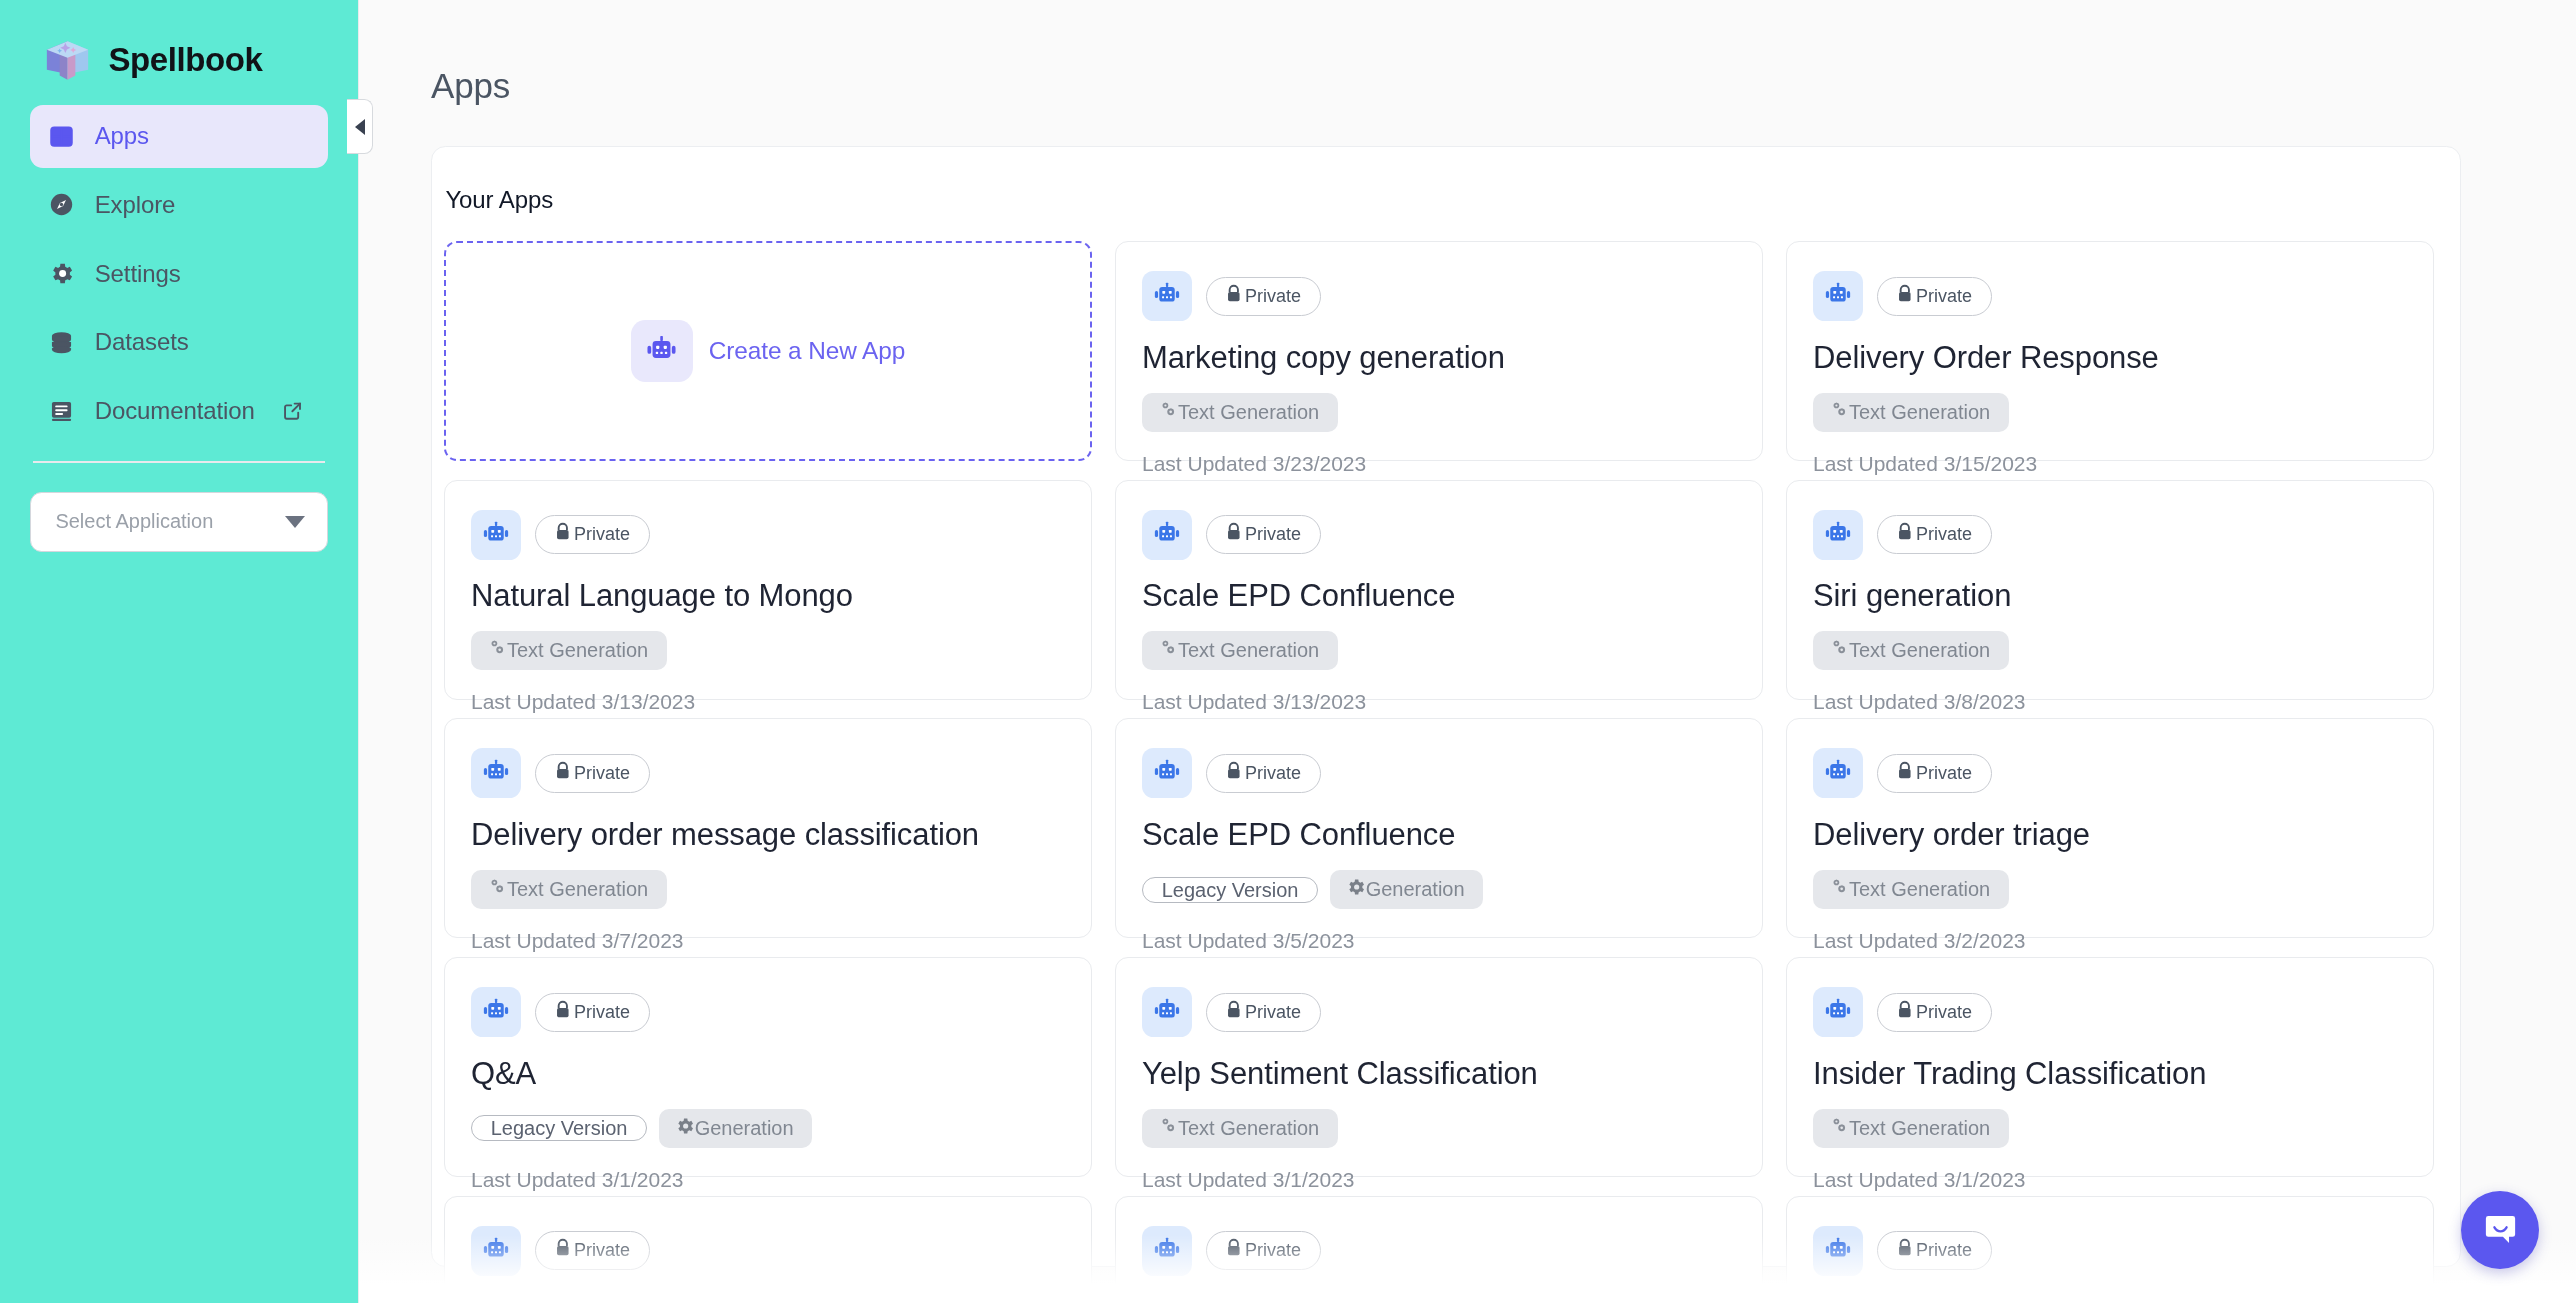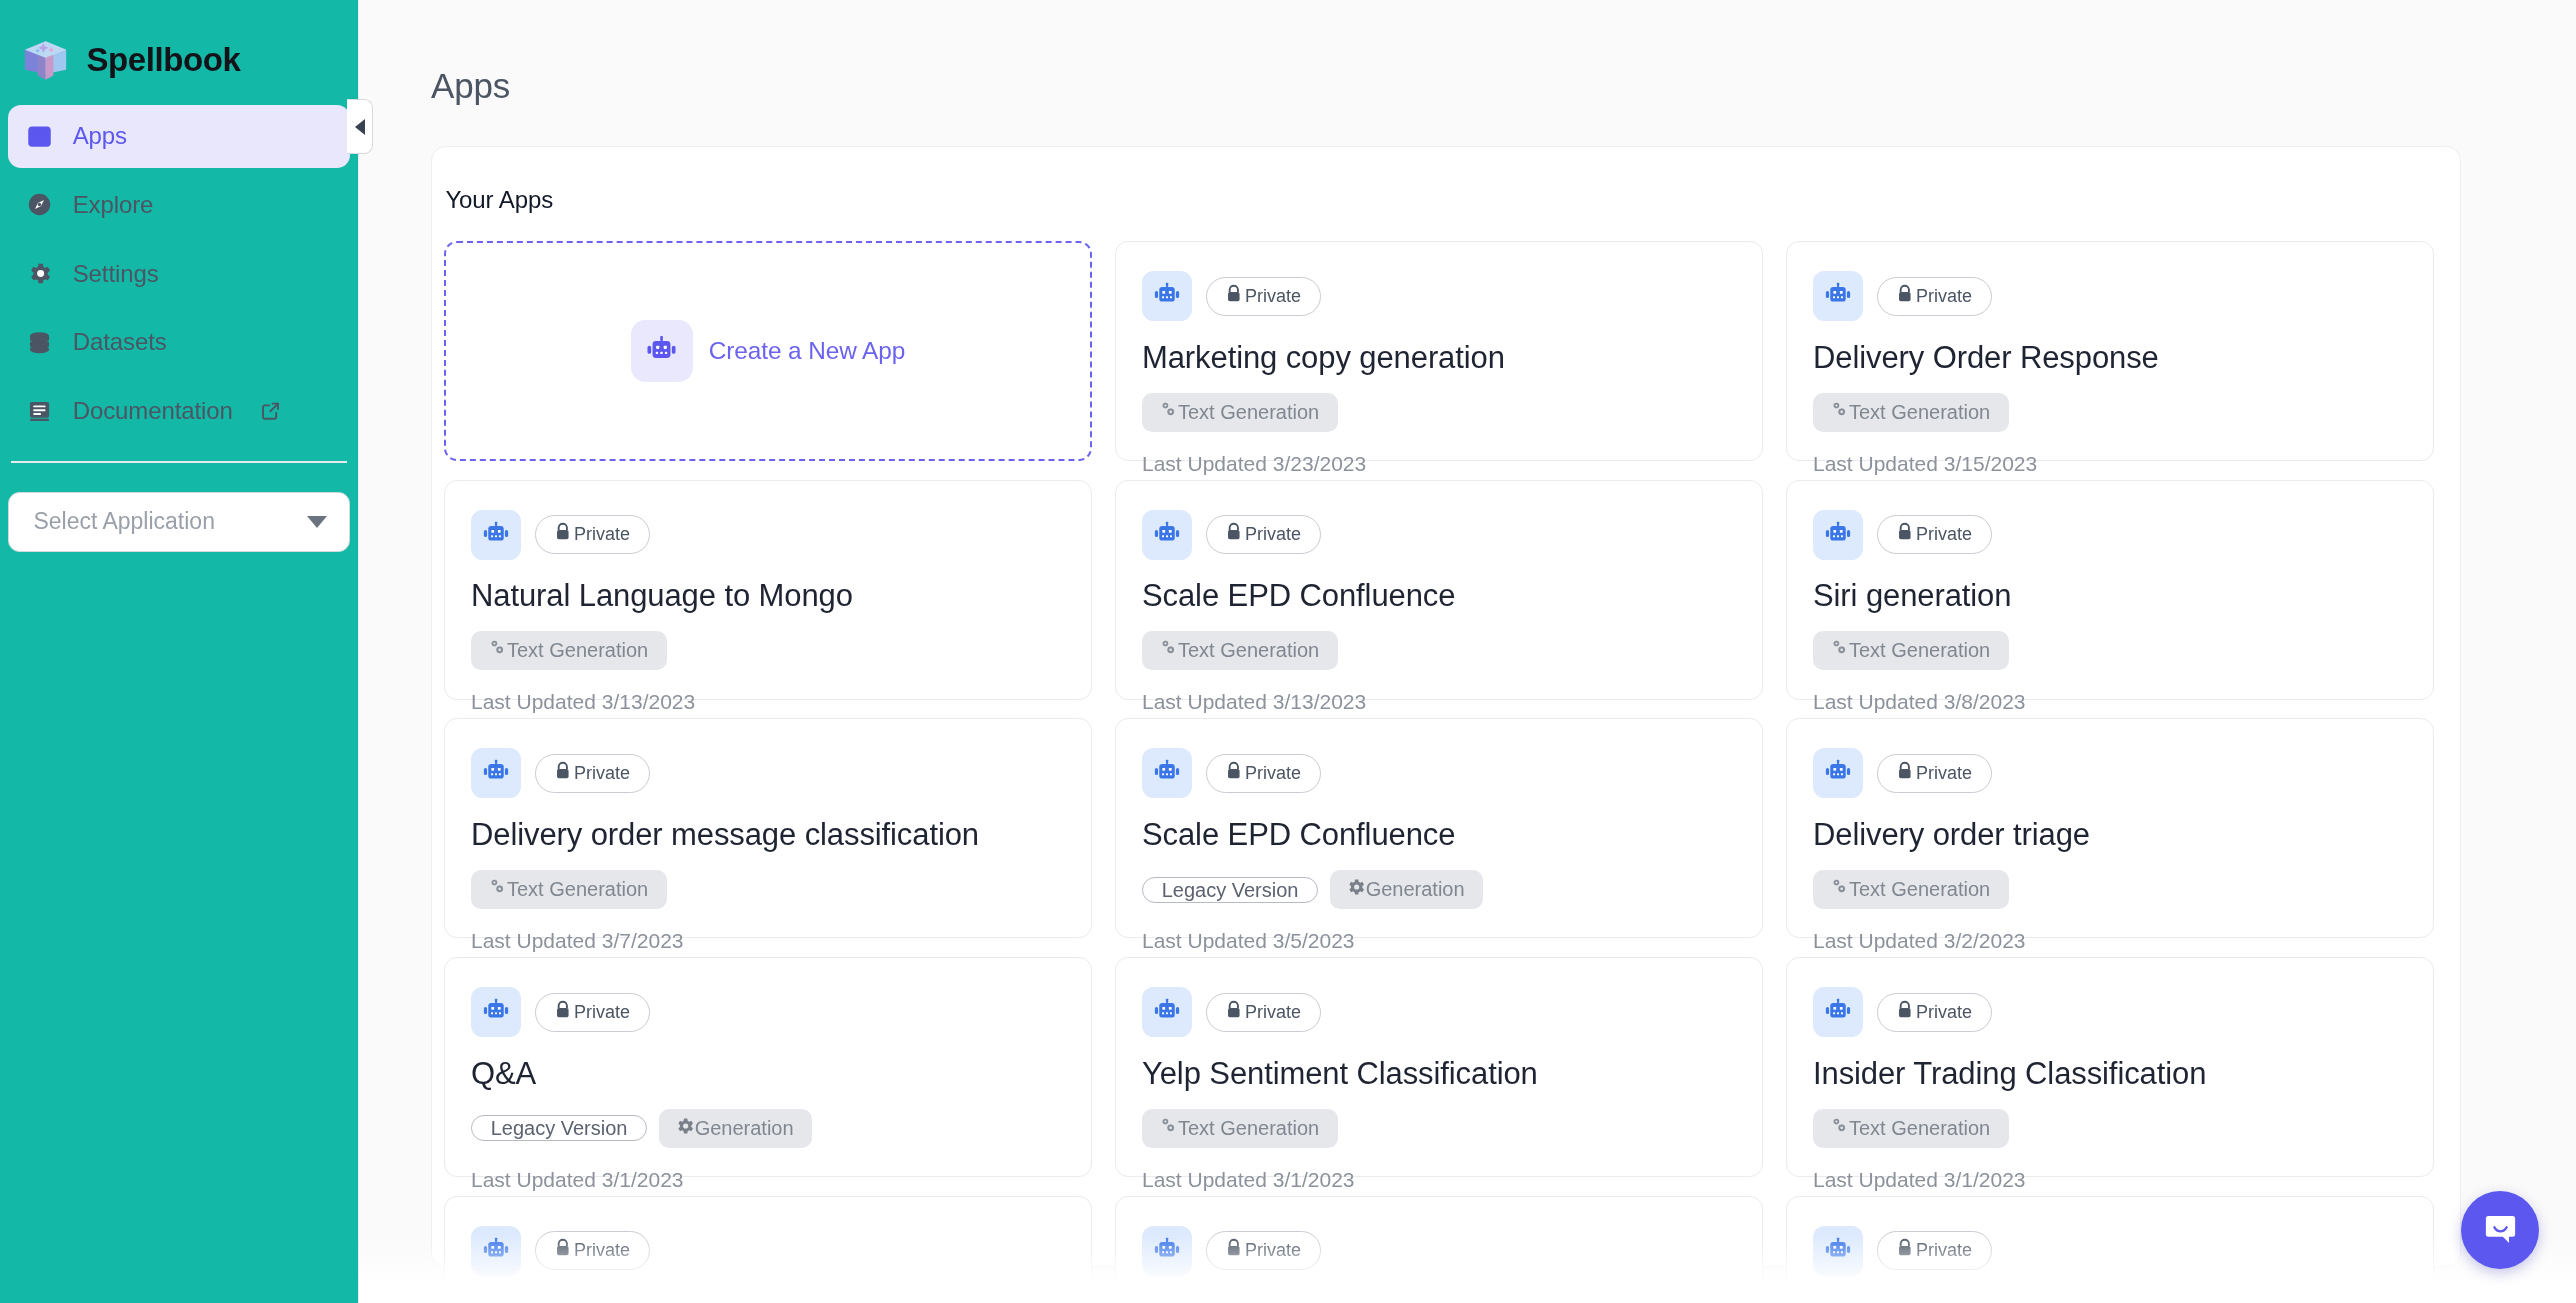--- a/index.html
+++ b/index.html
@@ -8,23 +8,23 @@
     overflow: hidden;
     font-family: "Liberation Sans", sans-serif;
     background: #ffffff;
     -webkit-font-smoothing: antialiased;
   }
   .app-shell { display: flex; width: 2576px; height: 1304px; position: relative; }
 
   
   .sidebar {
     width: 359px; min-width: 359px; height: 1304px;
-    background: #14b8a6;
+    background: #5eead4;
     border-right: 1.4px solid #e8eaed;
-    padding: 0 8px;
+    padding: 0 30px;
     position: relative;
     z-index: 5;
   }
   .brand { display: flex; align-items: center; gap: 17px; padding: 27px 14.4px 0 14.4px; height: 93px; }
   .brand-logo { width: 47px; height: 45px; position: relative; flex: 0 0 auto; }
   .brand-name { font-size: 33px; font-weight: 700; color: #111318; letter-spacing: -0.4px; }
 
   .nav { margin-top: 11.5px; }
   .nav-item {
     display: flex; align-items: center; gap: 18.7px;
@@ -42,21 +42,21 @@
 
   .sidebar-divider { height: 1.4px; background: #e8eaed; margin: 18.7px 2.9px 0 2.9px; }
 
   .select-app {
     margin-top: 29px;
     height: 60px;
     border: 1.4px solid #d4d7dd;
     border-radius: 11.5px;
     display: flex; align-items: center; justify-content: space-between;
     padding: 0 21.6px 0 24.4px;
-    color: #9aa0a9; font-size: 23px;
+    color: #9aa0a9; font-size: 20px;
     cursor: pointer;
     background: #fff;
   }
   .caret-down {
     width: 0; height: 0;
     border-left: 10.8px solid transparent;
     border-right: 10.8px solid transparent;
     border-top: 12.2px solid #6b7280;
   }
 

